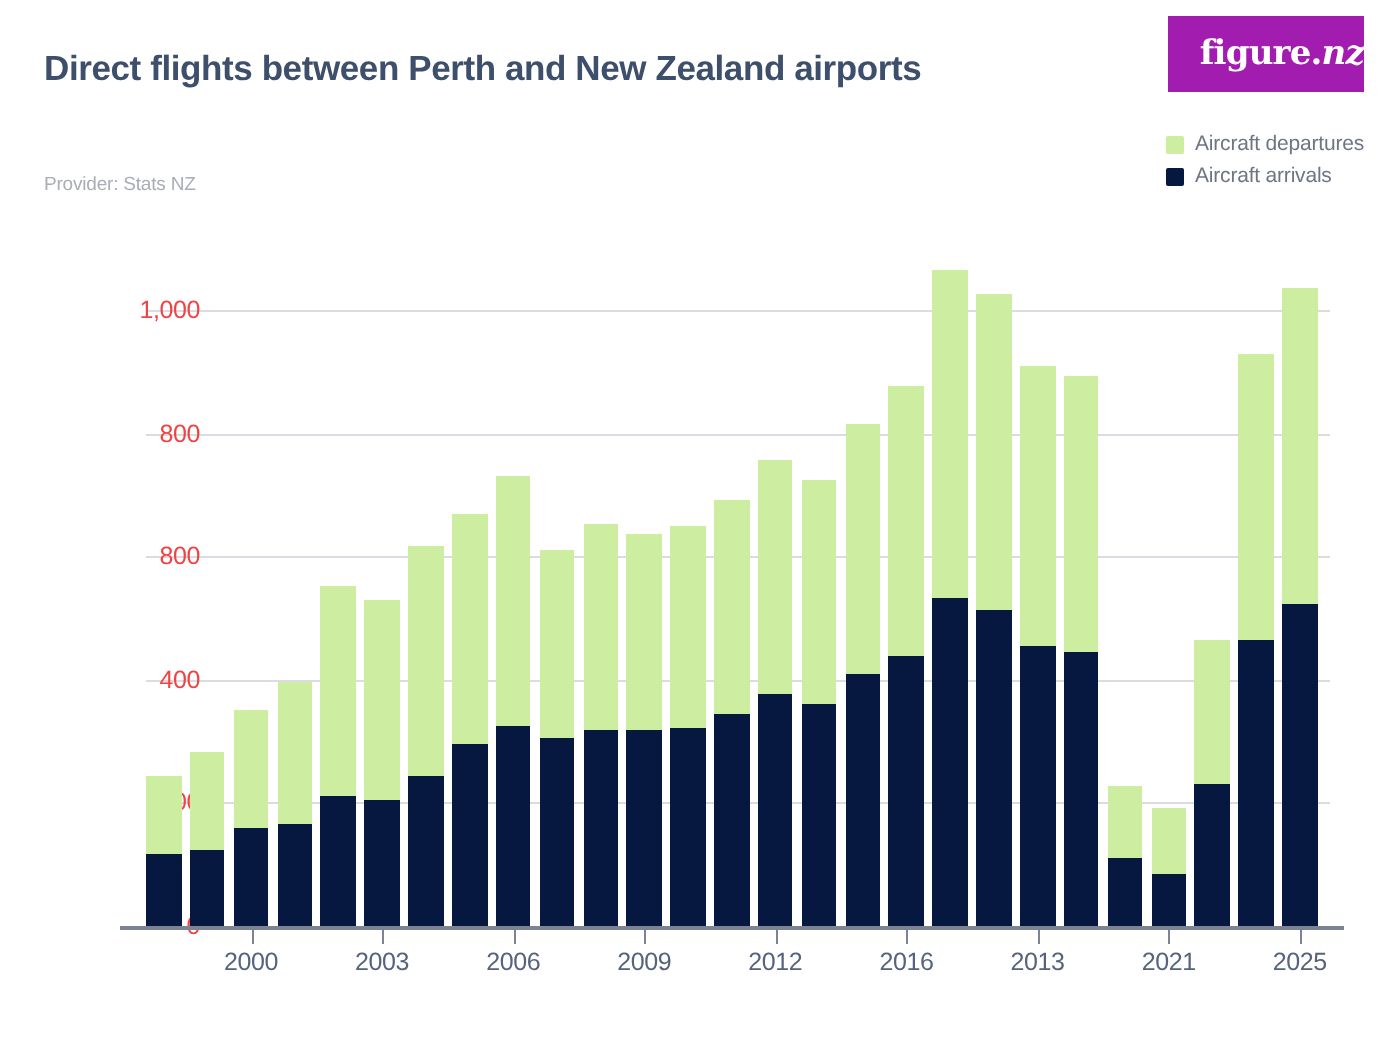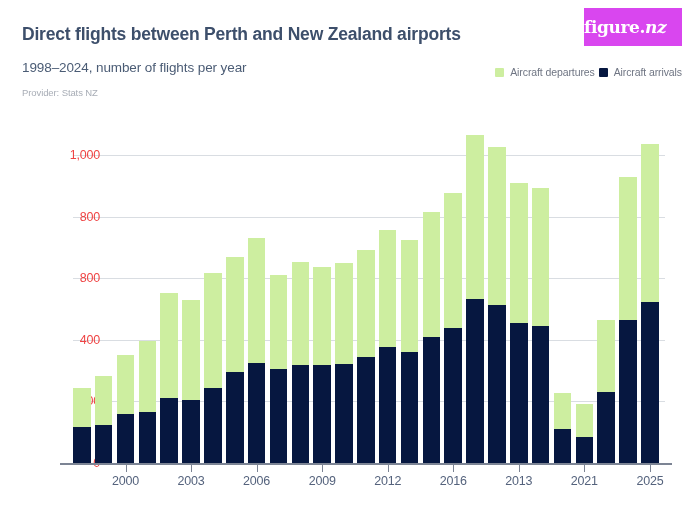--- a/index.html
+++ b/index.html
@@ -62,43 +62,43 @@
     white-space: nowrap;
   }
 
   
   #brand-badge {
     position: absolute;
     right: 18px;
     top: 8px;
     width: 98px;
     height: 38px;
-    background: #d946ef;
+    background: #a21caf;
     display: flex;
     align-items: center;
-    justify-content: flex-start;
+    justify-content: flex-end;
   }
   #brand-badge-text {
     color: #ffffff;
     font-family: "DejaVu Serif", serif;
     font-size: 17px;
     font-weight: bold;
     letter-spacing: -0.4px;
   }
   #brand-badge-text .nz {
     font-style: italic;
   }
 
   
   #legend {
     position: absolute;
     right: 18px;
     top: 66px;
     display: flex;
-    flex-direction: row;
+    flex-direction: column;
     gap: 4px;
     align-items: flex-start;
   }
   .legend-item {
     display: flex;
     align-items: center;
     gap: 6px;
     white-space: nowrap;
   }
   .legend-swatch {
@@ -182,21 +182,20 @@
 </style>
 </head>
 <body>
 
 <div id="figure-root">
 
   <div id="header">
 
     <div id="chart-title">Direct flights between Perth and New Zealand airports</div>
 
-    <div id="chart-subtitle">1998–2024, number of flights per year</div>
 
     <div id="chart-provider">Provider: Stats NZ</div>
 
     <div id="brand-badge">
       <span id="brand-badge-text"><span>figure.</span><span class="nz">nz</span></span>
     </div>
 
     <div id="legend">
         <div class="legend-item">
           <span class="legend-swatch" style="background: rgb(205, 238, 160);"></span>

